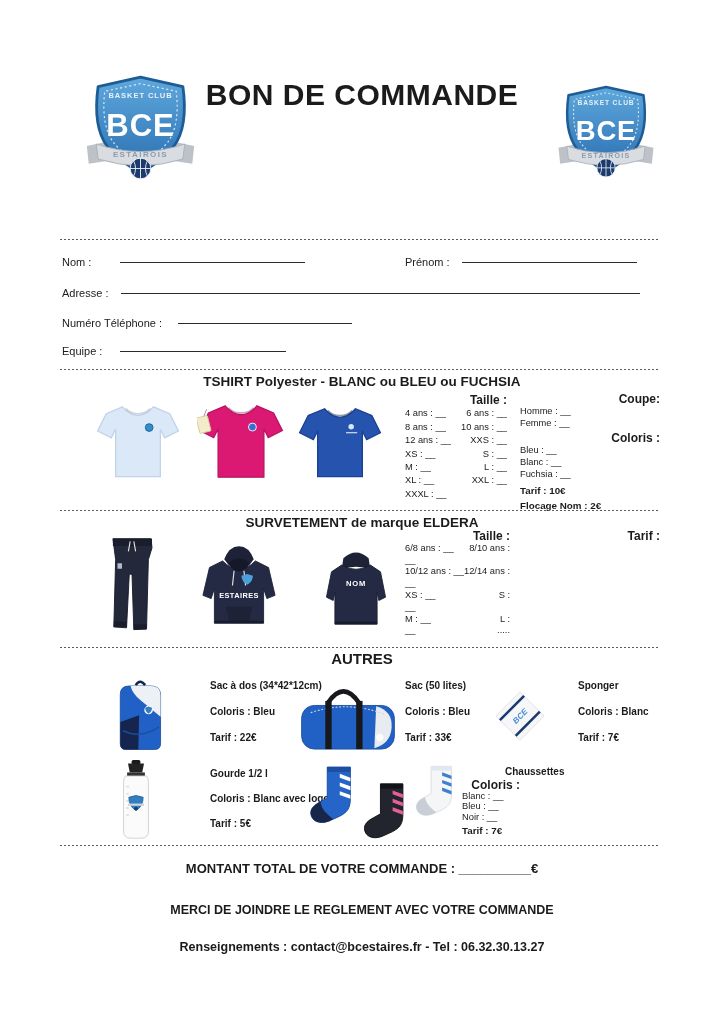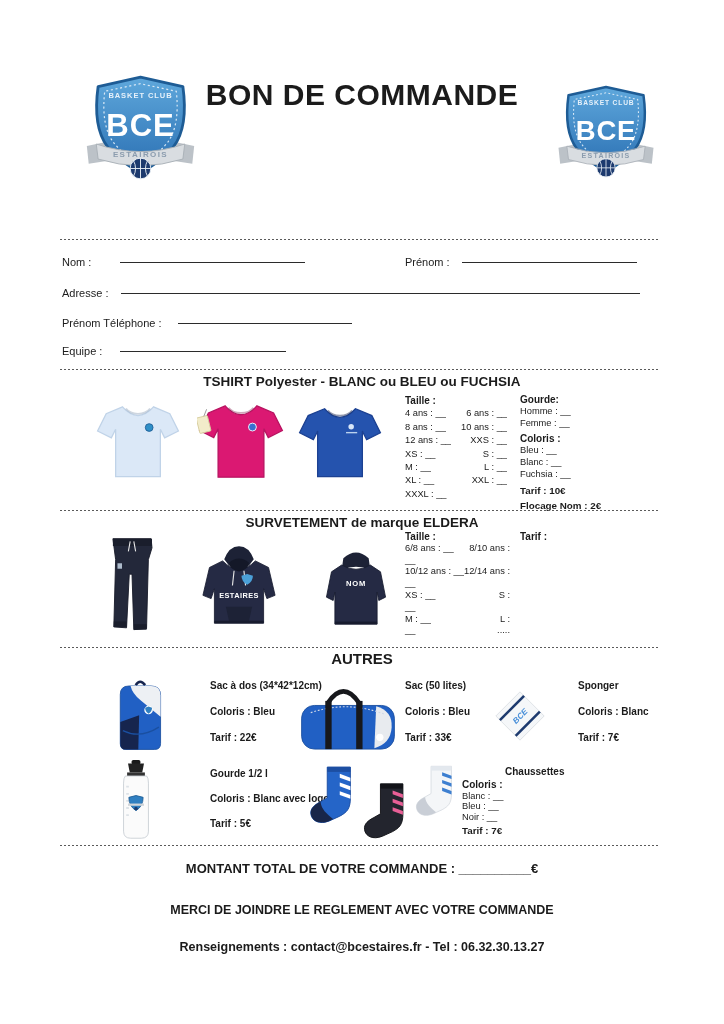--- a/index.html
+++ b/index.html
@@ -9,21 +9,21 @@
   .center{left:0;width:724px;text-align:center;}
   .title{font-size:30px;font-weight:bold;letter-spacing:.5px;}
   .intro{font-size:12.5px;font-weight:bold;}
   .sep{position:absolute;left:60px;width:600px;height:1px;
        background:repeating-linear-gradient(90deg,#5a5a5a 0 2px,transparent 2px 4px);}
   .lbl{font-size:11px;}
   .blank{position:absolute;border-bottom:1.2px solid #2b2b2b;height:13px;}
   .sec-title{font-size:13.5px;font-weight:bold;}
   .sz{font-size:9.3px;line-height:13.4px;width:102px;}
   .sz2{font-size:9.3px;line-height:11.8px;width:105px;}
-  .hd{font-weight:bold;font-size:10px;}
+  .hd{font-weight:bold;font-size:12px;text-align:right;}
   .row{display:flex;justify-content:space-between;}
   .opt{font-size:9.3px;line-height:11.8px;}
   .opt .gap{height:4px;}
   .b{font-weight:bold;}
   .item-text{font-size:10px;font-weight:bold;line-height:12px;}
   .item-text div{margin-bottom:14px;}
   .sock-opt{font-size:9.3px;line-height:10.6px;}
   .prow span{display:inline-block;width:62px;}
   .foot1{font-size:13px;font-weight:bold;}
   .foot2{font-size:12.5px;font-weight:bold;}
@@ -86,21 +86,21 @@
   <div class="sep" style="top:239px"></div>
 
   <span class="abs lbl" style="left:62px;top:256px">Nom :</span>
   <div class="blank" style="left:120px;top:249px;width:185px"></div>
   <span class="abs lbl" style="left:405px;top:256px">Prénom :</span>
   <div class="blank" style="left:462px;top:249px;width:175px"></div>
 
   <span class="abs lbl" style="left:62px;top:287px">Adresse :</span>
   <div class="blank" style="left:121px;top:280px;width:519px"></div>
 
-  <span class="abs lbl" style="left:62px;top:317px">Prénom Téléphone :</span>
+  <span class="abs lbl" style="left:62px;top:317px">Numéro Téléphone :</span>
   <div class="blank" style="left:178px;top:310px;width:174px"></div>
 
   <span class="abs lbl" style="left:62px;top:345px">Equipe :</span>
   <div class="blank" style="left:120px;top:338px;width:166px"></div>
 
   <div class="sep" style="top:369px"></div>
 
   <div class="abs center sec-title" style="top:374px">TSHIRT Polyester - BLANC ou BLEU ou FUCHSIA</div>
 
   <div class="abs" style="left:95px;top:398px">
@@ -158,21 +158,21 @@
         <span>XXL : __</span>
       </div>
         <div class="row">
         <span>XXXL : __</span>
         <span></span>
       </div>
       </div>
   </div>
 
   <div class="abs opt" style="left:520px;top:394px;width:140px">
-    <div class="hd">Gourde:</div>
+    <div class="hd">Coupe:</div>
     <div>
         <div>Homme : __</div>
         <div>Femme : __</div>
       </div>
     <div class="gap"></div>
     <div class="hd">Coloris :</div>
     <div>
         <div>Bleu : __</div>
         <div>Blanc : __</div>
         <div>Fuchsia : __</div>

